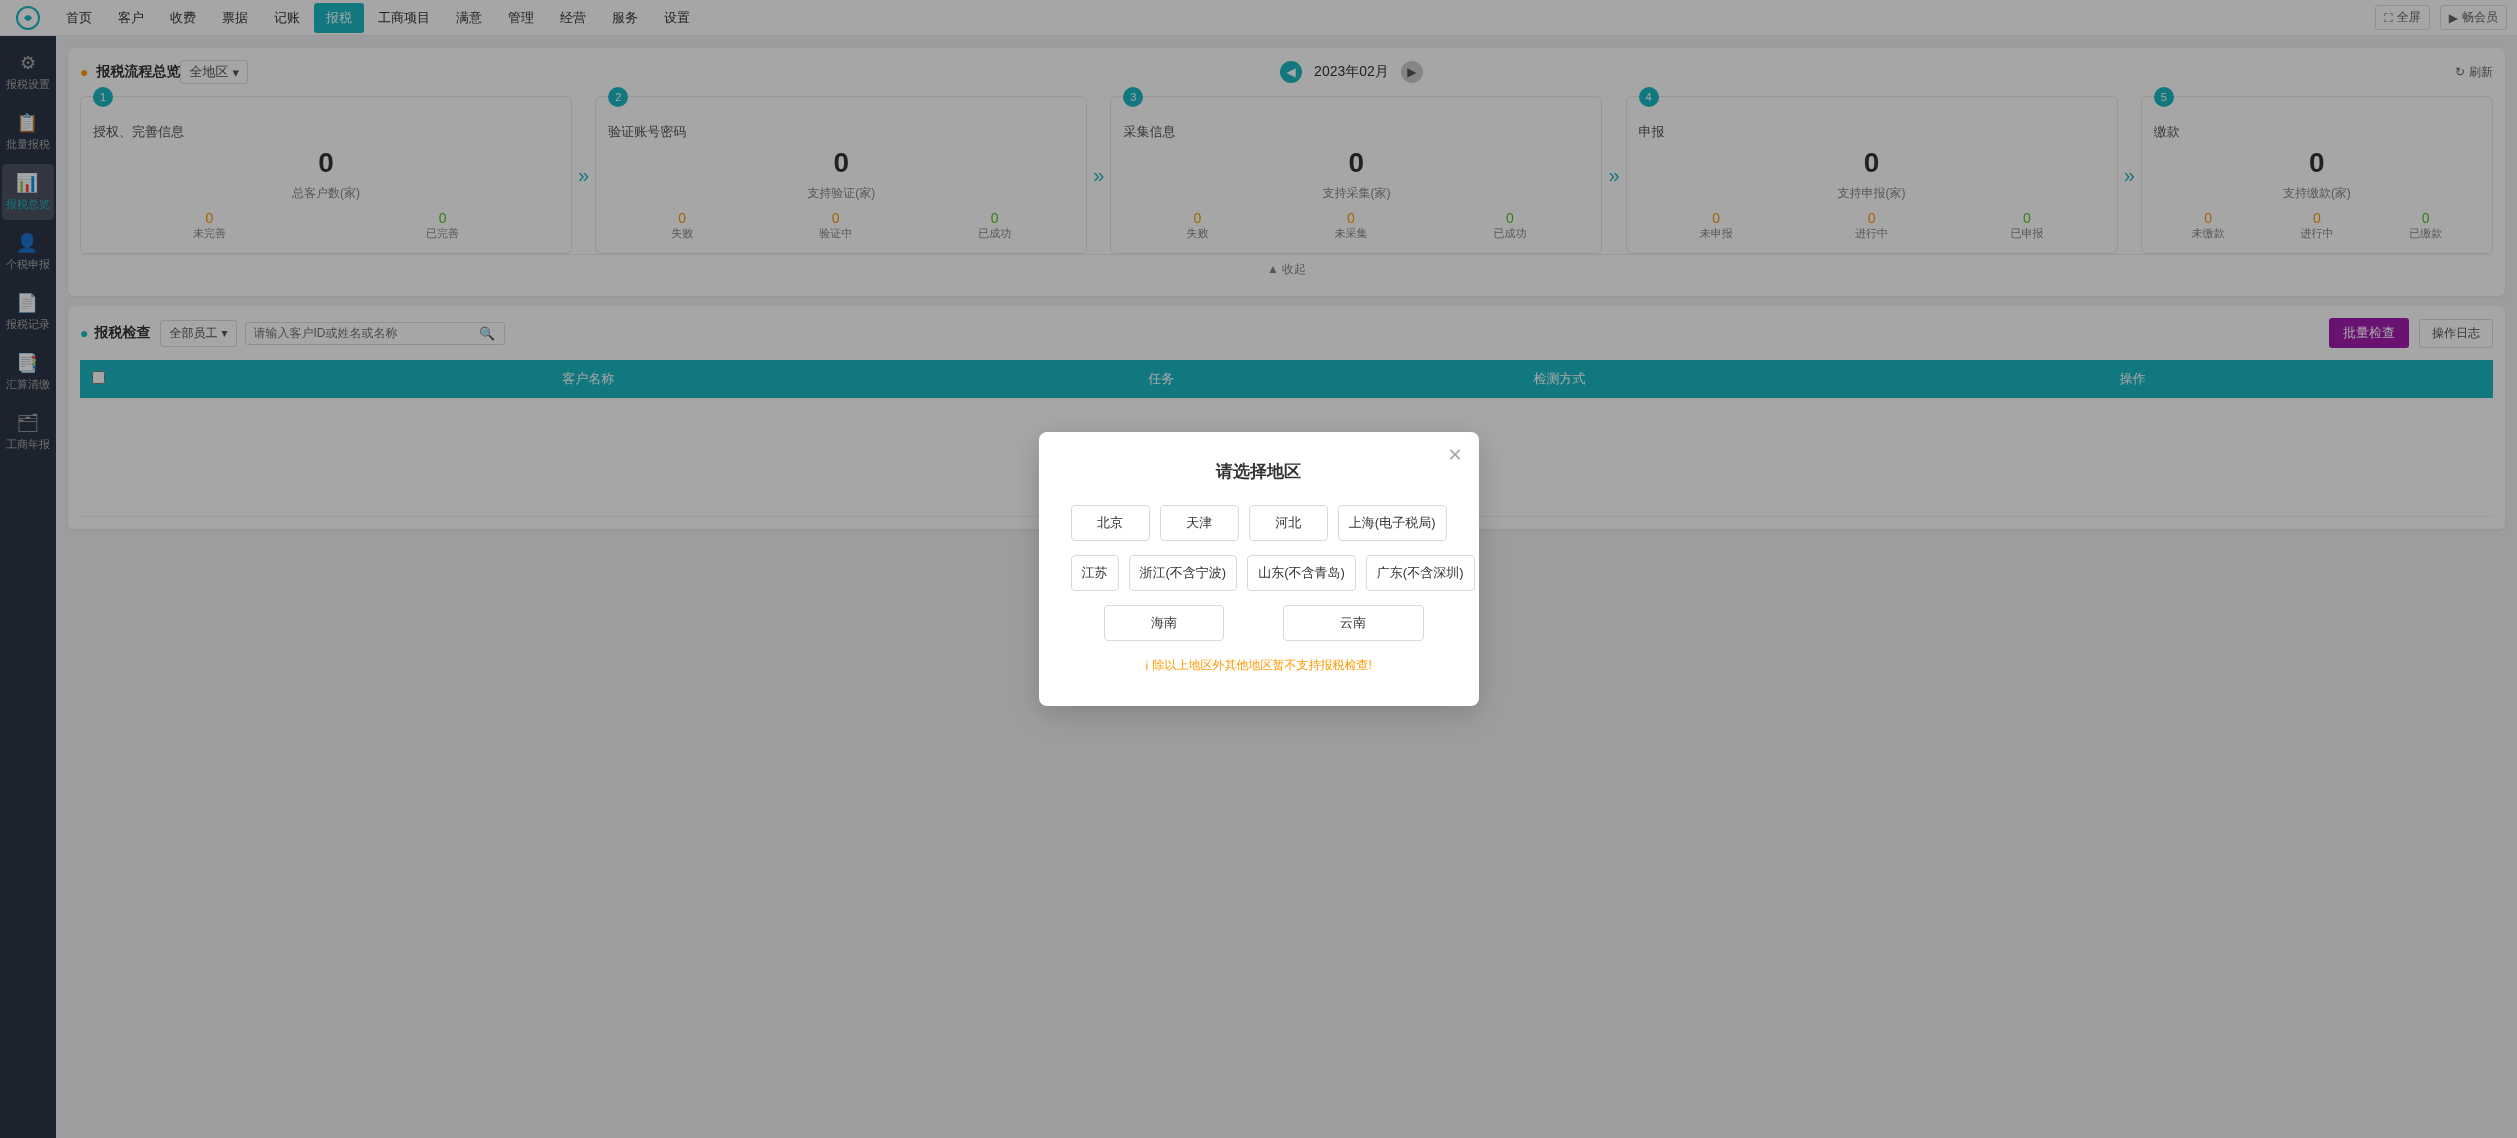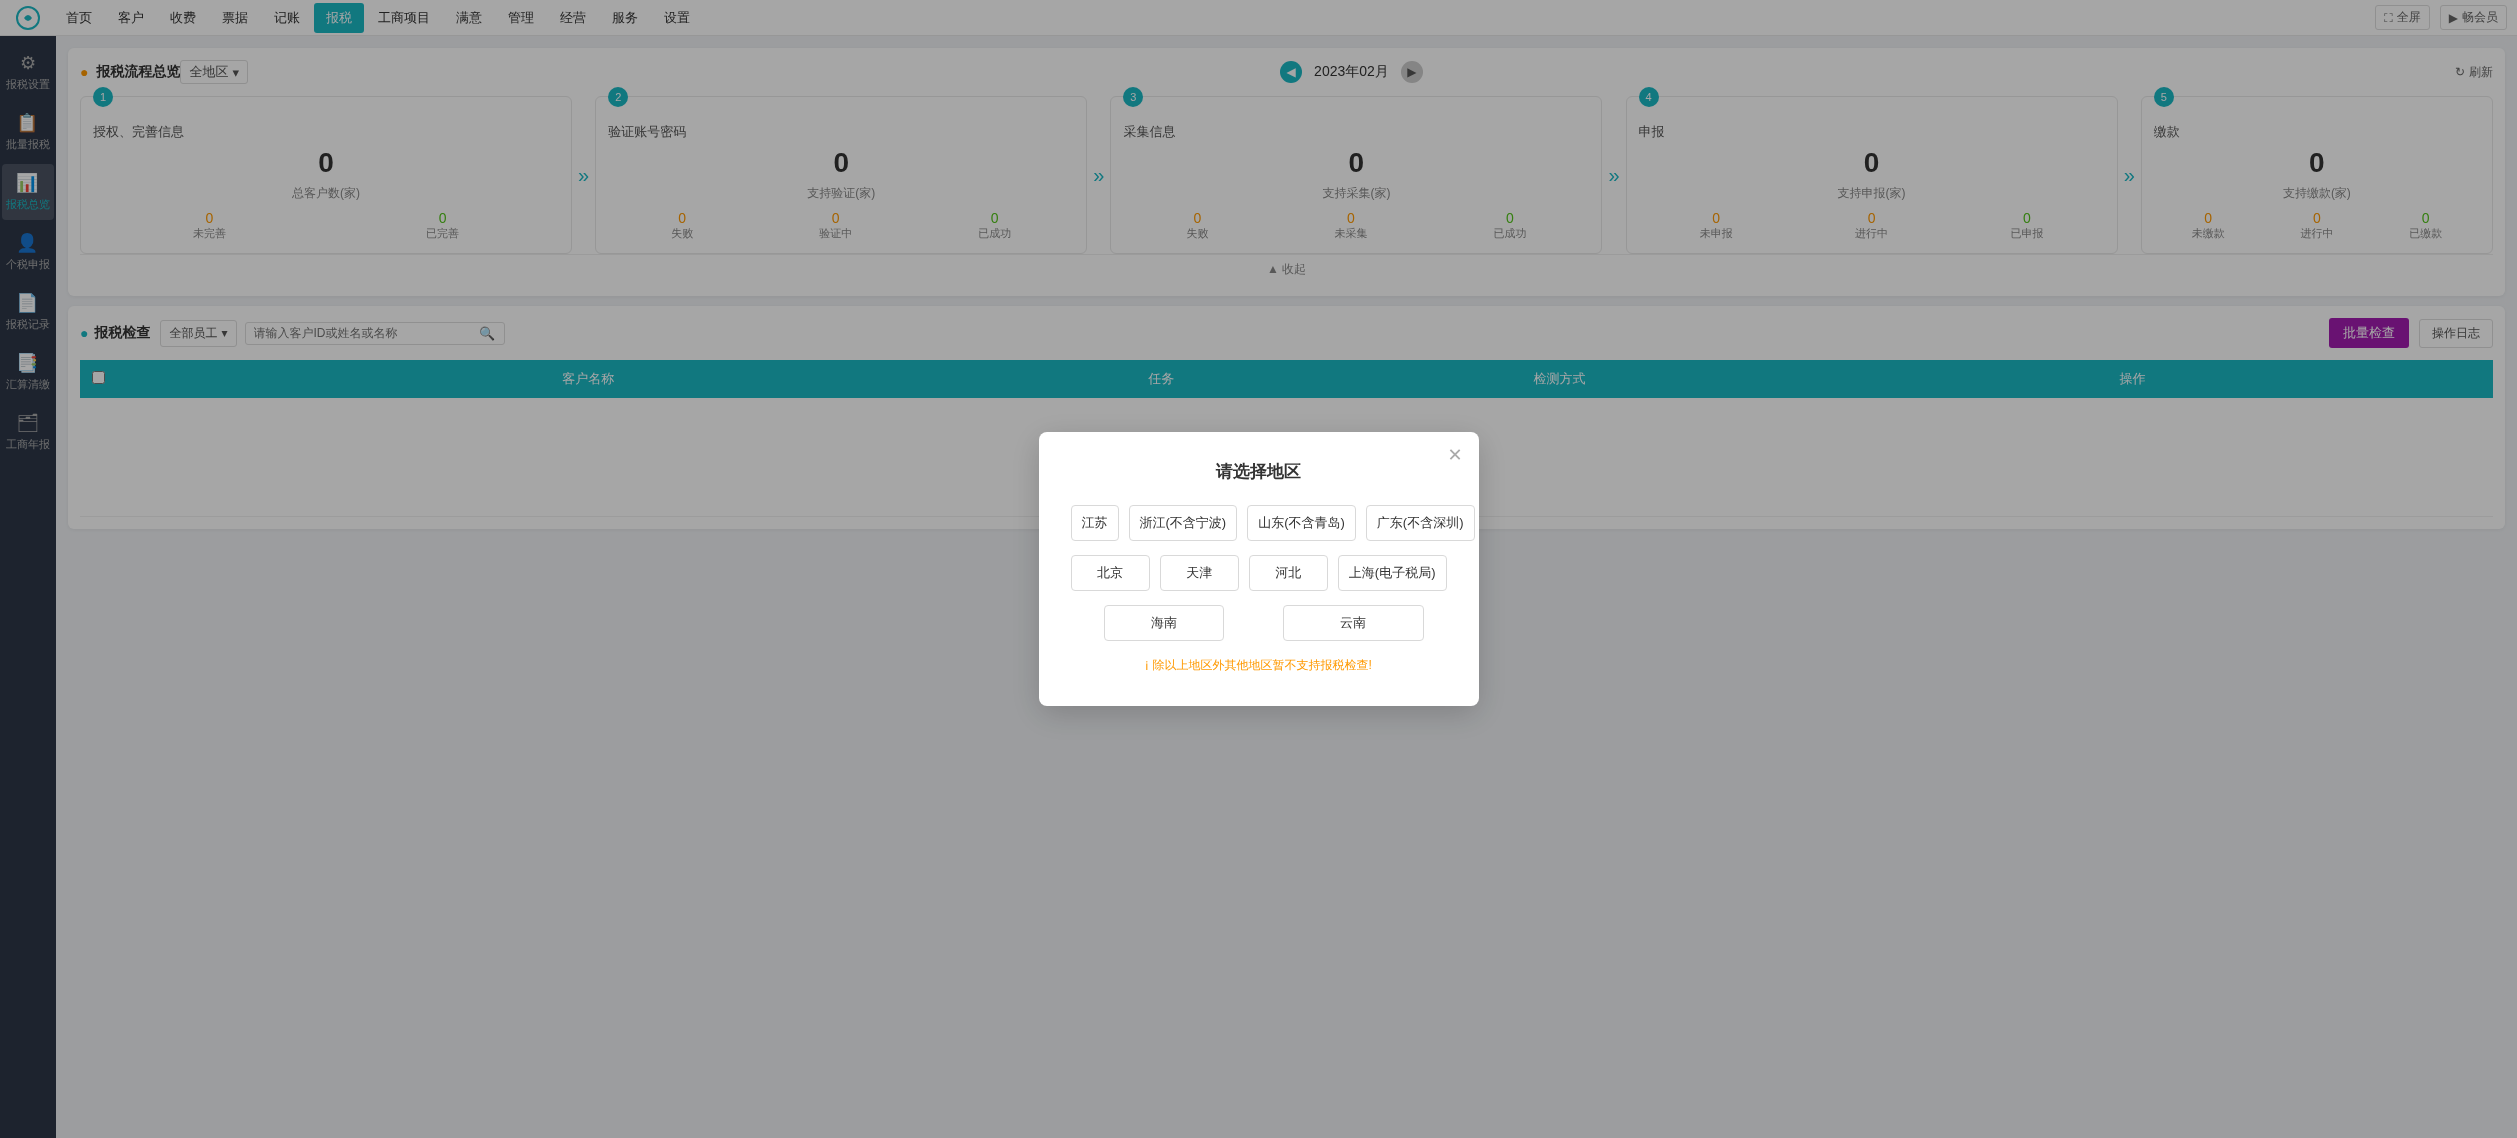--- a/index.html
+++ b/index.html
@@ -642,31 +642,31 @@
     </div>
   </div>
 </div>
 
 <div class="overlay">
   <div class="modal">
     <button class="modal-close">✕</button>
     <div class="modal-title">请选择地区</div>
 
     <div class="region-grid">
+      <button class="region-btn">北京</button>
+      <button class="region-btn">天津</button>
+      <button class="region-btn">河北</button>
+      <button class="region-btn">上海(电子税局)</button>
+    </div>
+    <div class="region-grid">
       <button class="region-btn">江苏</button>
       <button class="region-btn">浙江(不含宁波)</button>
       <button class="region-btn">山东(不含青岛)</button>
       <button class="region-btn">广东(不含深圳)</button>
     </div>
-    <div class="region-grid">
-      <button class="region-btn">北京</button>
-      <button class="region-btn">天津</button>
-      <button class="region-btn">河北</button>
-      <button class="region-btn">上海(电子税局)</button>
-    </div>
     <div class="region-grid-2">
       <button class="region-btn" style="width:120px;">海南</button>
       <button class="region-btn" style="width:141px;">云南</button>
     </div>
 
     <div class="region-warning">
       <span>ℹ</span>
       <span>除以上地区外其他地区暂不支持报税检查!</span>
     </div>
   </div>

